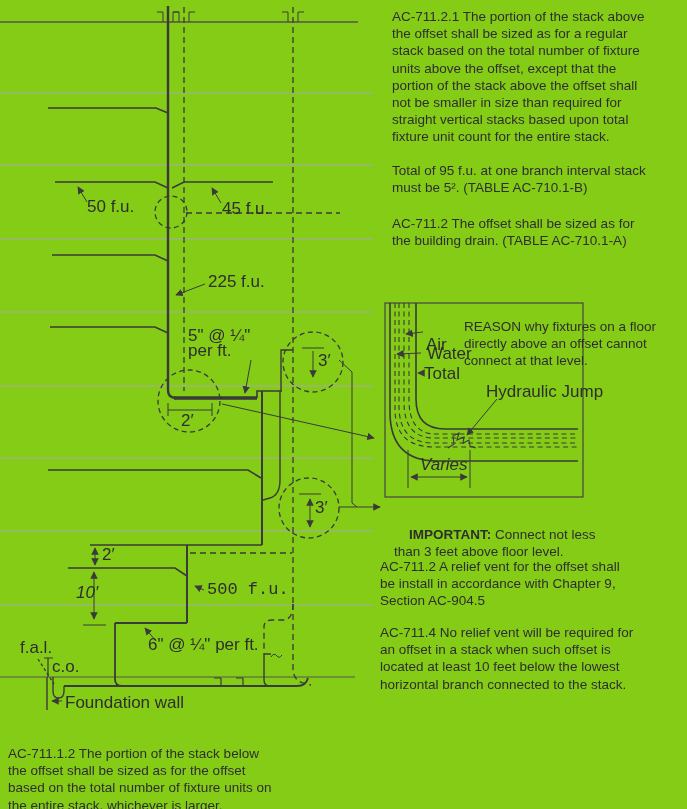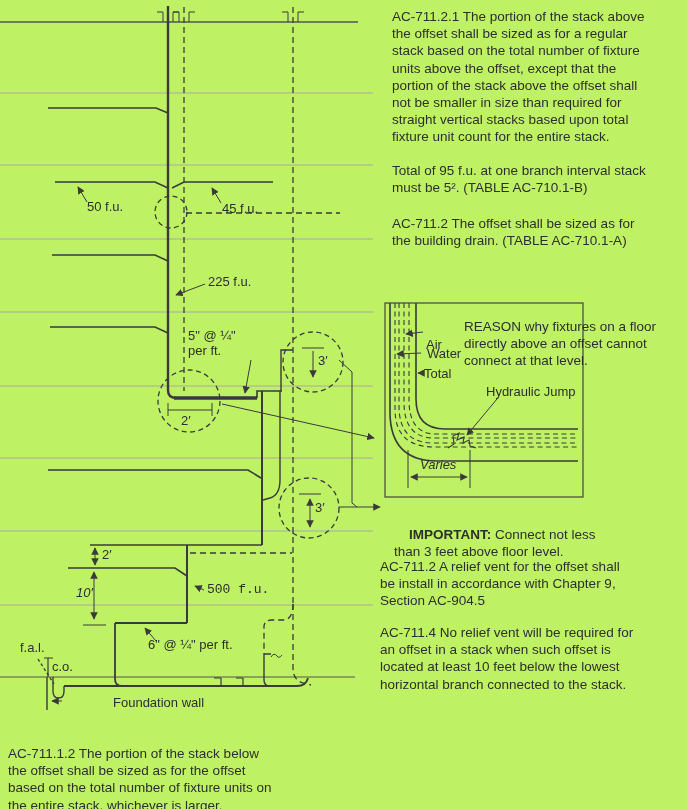--- a/index.html
+++ b/index.html
@@ -1,19 +1,19 @@
 <!DOCTYPE html>
 <html><head>
 <meta charset="utf-8">
 <style>
   html,body{margin:0;padding:0;background:#fff;}
-  #page{position:relative;width:687px;height:809px;background:#bef264;overflow:hidden;
+  #page{position:relative;width:687px;height:809px;background:#84cc16;overflow:hidden;
         font-family:"Liberation Sans", sans-serif;color:#2e2e2e;}
   #linework{position:absolute;left:0;top:0;}
-  .lbl{position:absolute;font-size:13px;line-height:15px;white-space:pre-line;}
+  .lbl{position:absolute;font-size:17px;line-height:15px;white-space:pre-line;}
   .note{position:absolute;font-size:13.5px;line-height:17.2px;white-space:pre-line;}
   .b{font-weight:bold;padding-left:15px;}
 </style>
 </head>
 <body>
 
 <div id="page">
 
   <svg id="linework" width="687" height="809" viewBox="0 0 687 809">
     <defs>
@@ -202,15 +202,15 @@
 per ft.</div>
   <div class="lbl" style="left:181px;top:413px;">2′</div>
   <div class="lbl" style="left:318px;top:353px;">3′</div>
   <div class="lbl" style="left:315px;top:500px;">3′</div>
   <div class="lbl" style="left:102px;top:547px;">2′</div>
   <div class="lbl" style="left:76px;top:585px;font-style:italic;">10′</div>
   <div class="lbl" style="left:207px;top:582px;font-family:Liberation Mono, monospace;">500 f.u.</div>
   <div class="lbl" style="left:148px;top:637px;">6" @ ¼" per ft.</div>
   <div class="lbl" style="left:20px;top:640px;">f.a.l.</div>
   <div class="lbl" style="left:52px;top:659px;">c.o.</div>
-  <div class="lbl" style="left:65px;top:695px;margin-left:48px;">Foundation wall</div>
+  <div class="lbl" style="left:65px;top:695px;">Foundation wall</div>
 
 </div>
 
 </body></html>

